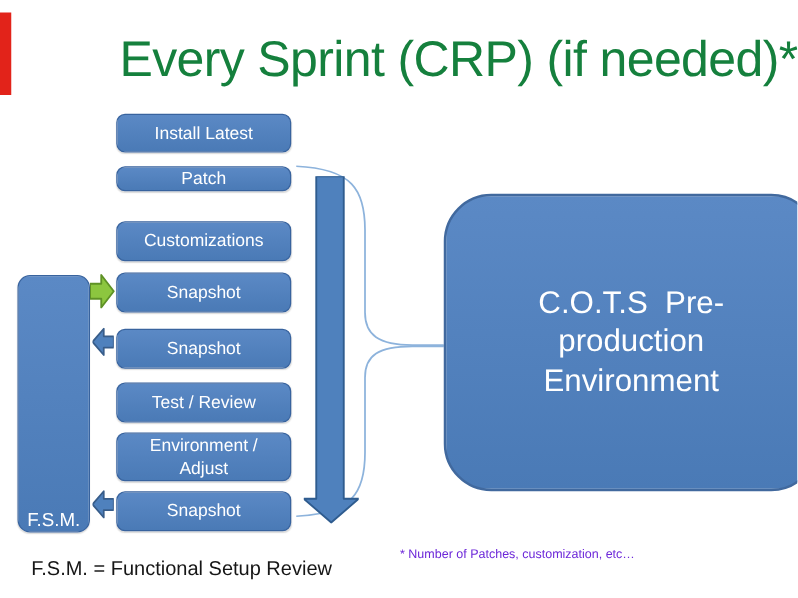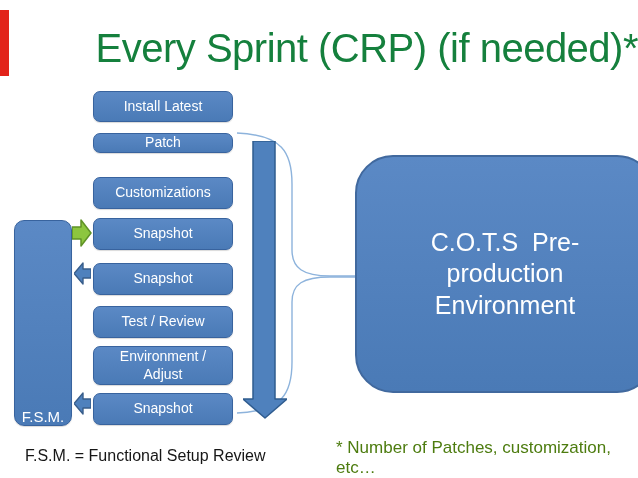--- a/index.html
+++ b/index.html
@@ -39,21 +39,21 @@
     position:absolute;left:355px;top:155px;width:300px;height:238px;box-sizing:border-box;
     background:linear-gradient(180deg,#5b89c5 0%,#4a7ab6 100%);
     border:2px solid #41699e;border-radius:38px;
     color:#ffffff;font-size:25px;line-height:1.25;text-align:center;
     display:flex;align-items:center;justify-content:center;
     white-space:pre-line;
   }
   .svg-layer{position:absolute;left:0;top:0;width:638px;height:478px;pointer-events:none;}
   .abs{position:absolute;}
   .footnote-left{position:absolute;left:25px;top:447px;font-size:16px;color:#161616;}
-  .footnote-right{position:absolute;left:336px;top:438px;font-size:17px;color:#4d7c0f;}
+  .footnote-right{position:absolute;left:320px;top:438px;font-size:10px;color:#6d28d9;}
 </style>
 </head>
 <body>
 
 <div class="slide">
 
   <div class="accent-bar" style="background:#e2231a;"></div>
 
   <div class="title">Every Sprint (CRP) (if needed)*</div>
 

